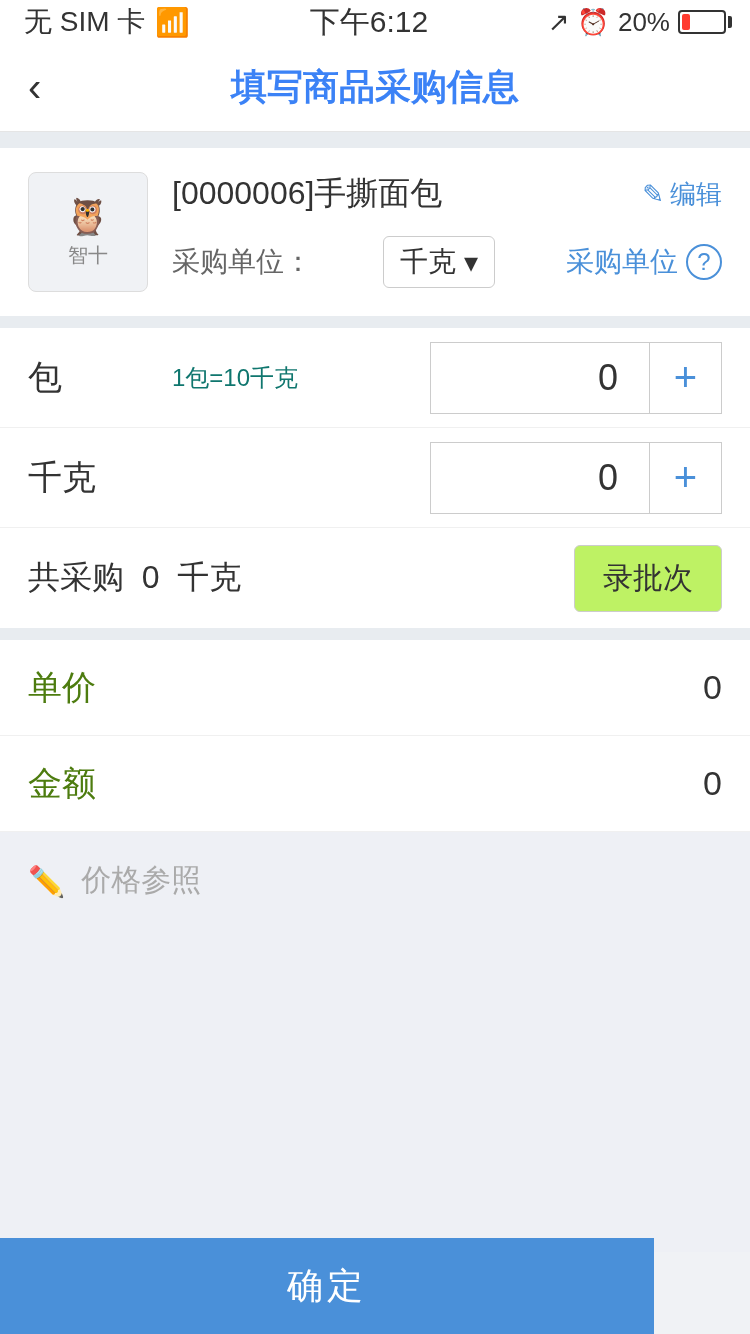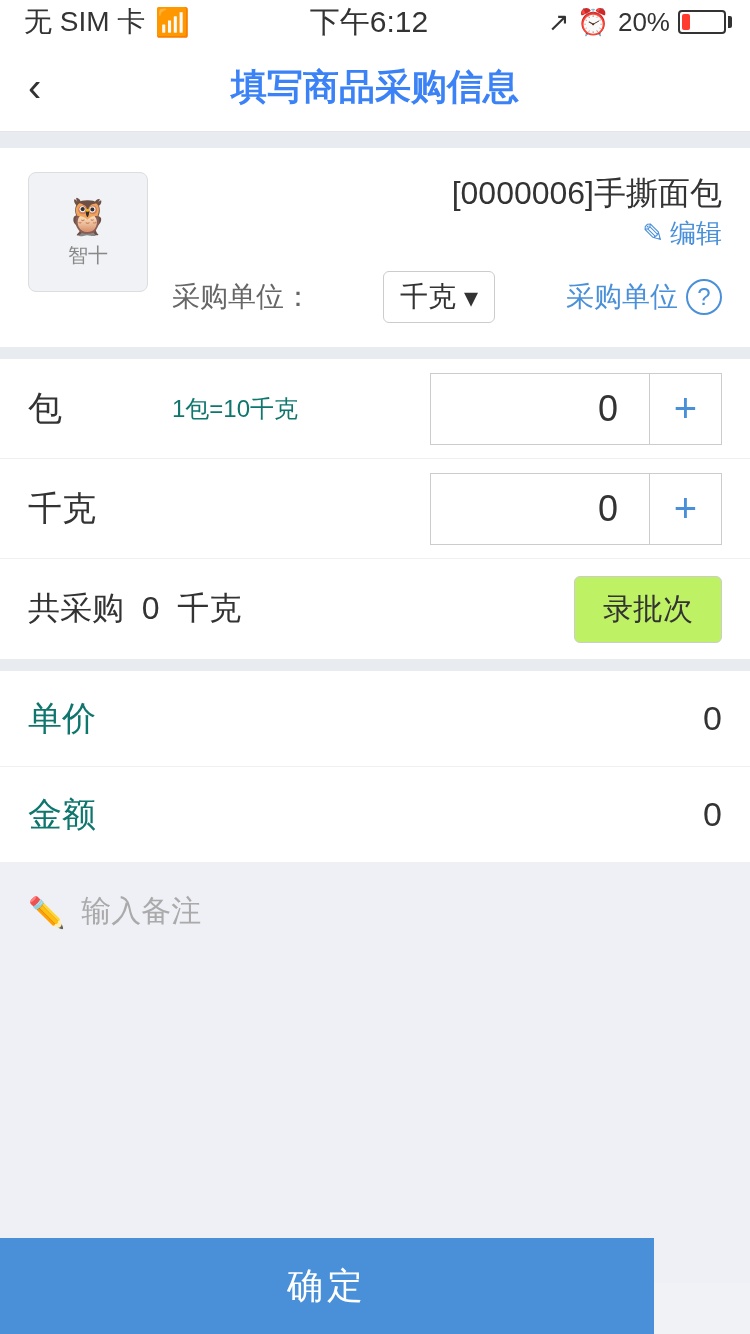--- a/index.html
+++ b/index.html
@@ -117,23 +117,22 @@
     }
     .brand-text {
       font-size: 20px;
       color: #888;
     }
     .product-info {
       flex: 1;
     }
     .product-name-row {
       display: flex;
-      align-items: flex-end;
+      align-items: center;
       justify-content: space-between;
-      flex-direction: column;
     }
     .product-name {
       font-size: 32px;
       color: #333;
       font-weight: 500;
     }
     .edit-btn {
       font-size: 26px;
       color: #4a90d9;
       display: flex;
@@ -266,21 +265,21 @@
       background: #fff;
       display: flex;
       align-items: center;
       justify-content: space-between;
       padding: 0 28px;
       height: 96px;
       border-bottom: 1px solid #f0f0f0;
     }
     .info-label {
       font-size: 34px;
-      color: #0f766e;
+      color: #4d7c0f;
     }
     .info-value {
       font-size: 34px;
       color: #333;
     }
 
     
     .remark-area {
       background: #eef0f5;
       padding: 28px;
@@ -424,19 +423,19 @@
     <span class="info-value">0</span>
   </div>
 
   <div class="info-row">
     <span class="info-label">金额</span>
     <span class="info-value">0</span>
   </div>
 
   <div class="remark-area">
     <span class="pencil-icon">✏️</span>
-    <span class="remark-placeholder">输入备注</span>
+    <span class="remark-placeholder">价格参照</span>
   </div>
 
   <div class="fill-area"></div>
 
   <button class="confirm-btn">确定</button>
 </div>
 
 </body></html>

